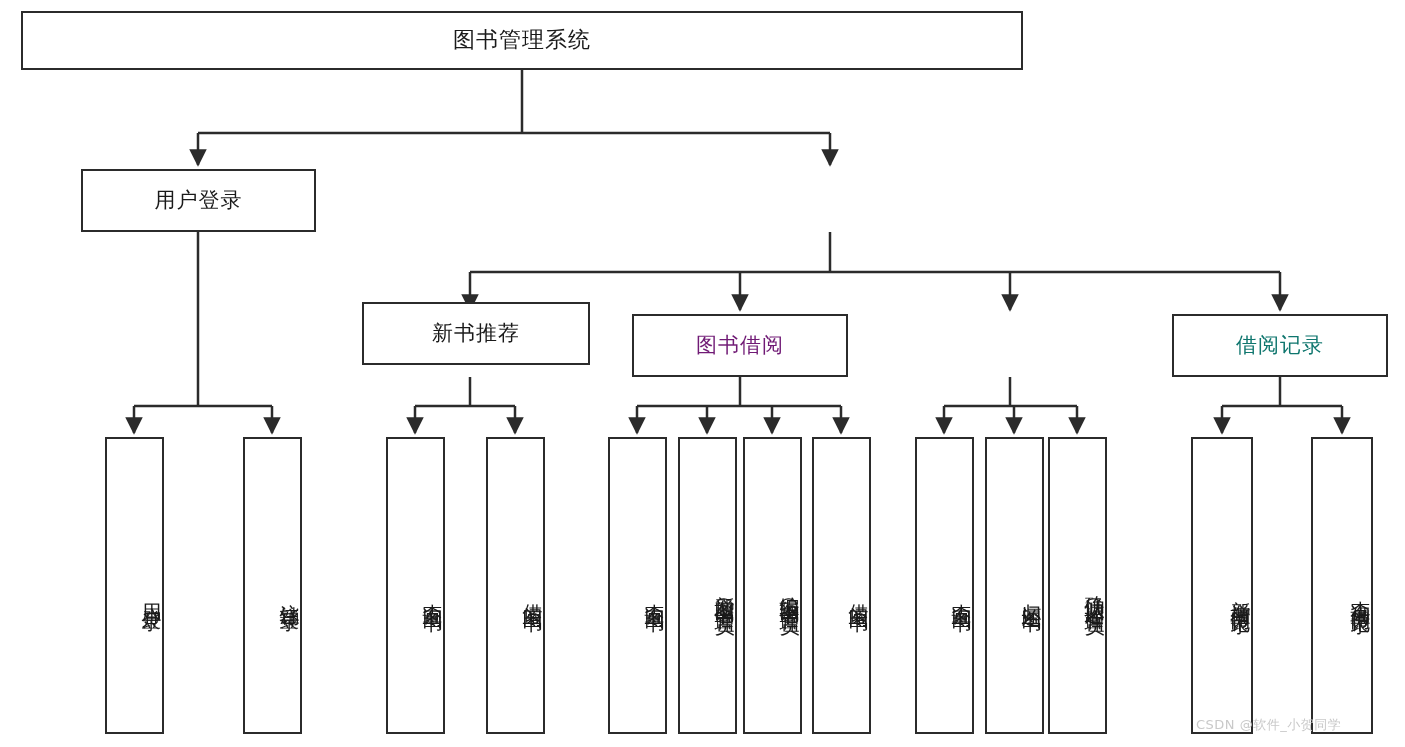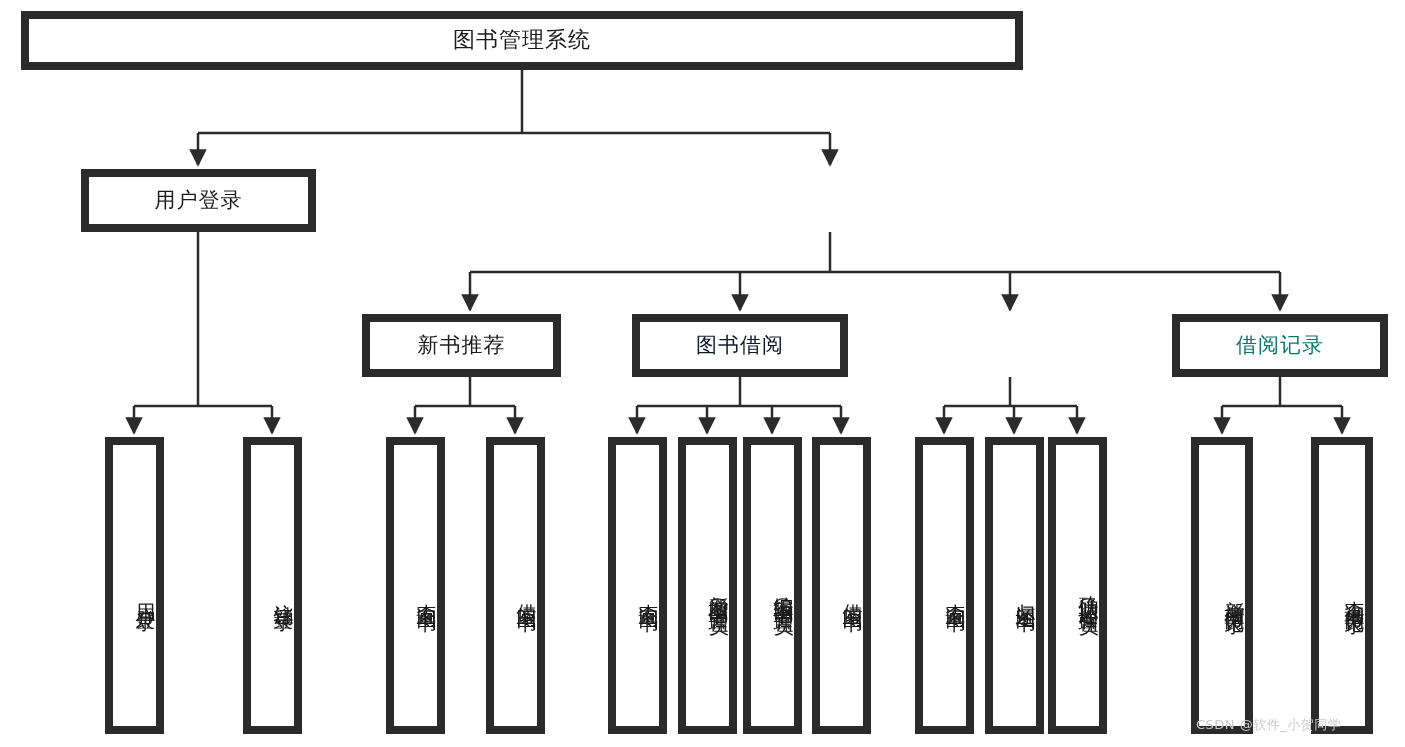--- a/index.html
+++ b/index.html
@@ -22,21 +22,21 @@
     position: absolute;
     left: 0;
     top: 0;
     width: 1405px;
     height: 747px;
     pointer-events: none;
   }
   .node {
     position: absolute;
     box-sizing: border-box;
-    border: 8px solid #0f172a;
+    border: 2px solid #0f172a;
     background: #ffffff;
     display: flex;
     align-items: center;
     justify-content: center;
     color: #1a1a1a;
     text-align: center;
   }
   .node.horiz {
     font-size: 21px;
     letter-spacing: 1px;
@@ -116,22 +116,22 @@
       <path d="M 1222 406 L 1342 406"></path>
       <path d="M 1222 406 L 1222 433" marker-end="url(#arrow)"></path>
       <path d="M 1342 406 L 1342 433" marker-end="url(#arrow)"></path>
     </g>
   </svg>
 
   <div class="node horiz root" style="left: 21px; top: 11px; width: 1002px; height: 59px; border-color: rgb(43, 43, 43); background: rgb(255, 255, 255); color: rgb(26, 26, 26);">图书管理系统</div>
 
   <div class="node horiz" style="left: 81px; top: 169px; width: 235px; height: 63px; border-color: rgb(43, 43, 43); background: rgb(255, 255, 255); color: rgb(26, 26, 26);">用户登录</div>
 
-  <div class="node horiz" style="left: 362px; top: 314px; width: 199px; height: 63px; border-color: rgb(43, 43, 43); background: rgb(255, 255, 255); color: rgb(26, 26, 26);">新书推荐</div>
-  <div class="node horiz" style="left: 632px; top: 314px; width: 216px; height: 63px; border-color: rgb(43, 43, 43); background: rgb(255, 255, 255); color: #0f172a;">图书借阅</div>
+  <div class="node horiz" style="left: 362px; top: 302px; width: 228px; height: 63px; border-color: rgb(43, 43, 43); background: rgb(255, 255, 255); color: rgb(26, 26, 26);">新书推荐</div>
+  <div class="node horiz" style="left: 632px; top: 314px; width: 216px; height: 63px; border-color: rgb(43, 43, 43); background: rgb(255, 255, 255); color: #701a75;">图书借阅</div>
   <div class="node horiz" style="left: 1172px; top: 314px; width: 216px; height: 63px; border-color: rgb(43, 43, 43); background: rgb(255, 255, 255); color: #0f766e;">借阅记录</div>
 
   <div class="node vert" style="left: 105px; top: 437px; width: 59px; height: 297px; border-color: rgb(43, 43, 43); background: rgb(255, 255, 255); color: rgb(26, 26, 26);">用户登录</div>
   <div class="node vert" style="left: 243px; top: 437px; width: 59px; height: 297px; border-color: rgb(43, 43, 43); background: rgb(255, 255, 255); color: rgb(26, 26, 26);">注销登录</div>
   <div class="node vert" style="left: 386px; top: 437px; width: 59px; height: 297px; border-color: rgb(43, 43, 43); background: rgb(255, 255, 255); color: rgb(26, 26, 26);">查询图书</div>
   <div class="node vert" style="left: 486px; top: 437px; width: 59px; height: 297px; border-color: rgb(43, 43, 43); background: rgb(255, 255, 255); color: rgb(26, 26, 26);">借阅图书</div>
   <div class="node vert" style="left: 608px; top: 437px; width: 59px; height: 297px; border-color: rgb(43, 43, 43); background: rgb(255, 255, 255); color: rgb(26, 26, 26);">查询图书</div>
   <div class="node vert" style="left: 678px; top: 437px; width: 59px; height: 297px; border-color: rgb(43, 43, 43); background: rgb(255, 255, 255); color: rgb(26, 26, 26);">新增图书（管理员）</div>
   <div class="node vert" style="left: 743px; top: 437px; width: 59px; height: 297px; border-color: rgb(43, 43, 43); background: rgb(255, 255, 255); color: rgb(26, 26, 26);">编辑图书（管理员）</div>
   <div class="node vert" style="left: 812px; top: 437px; width: 59px; height: 297px; border-color: rgb(43, 43, 43); background: rgb(255, 255, 255); color: rgb(26, 26, 26);">借阅图书</div>

